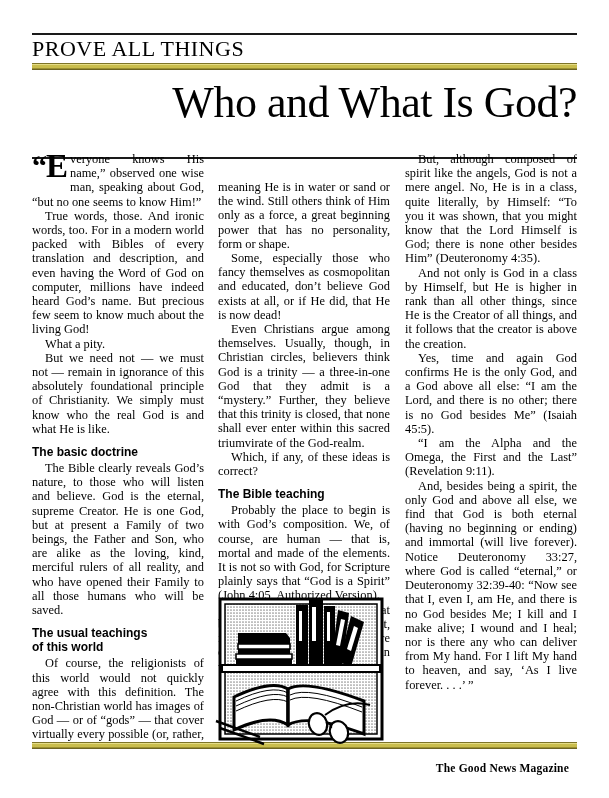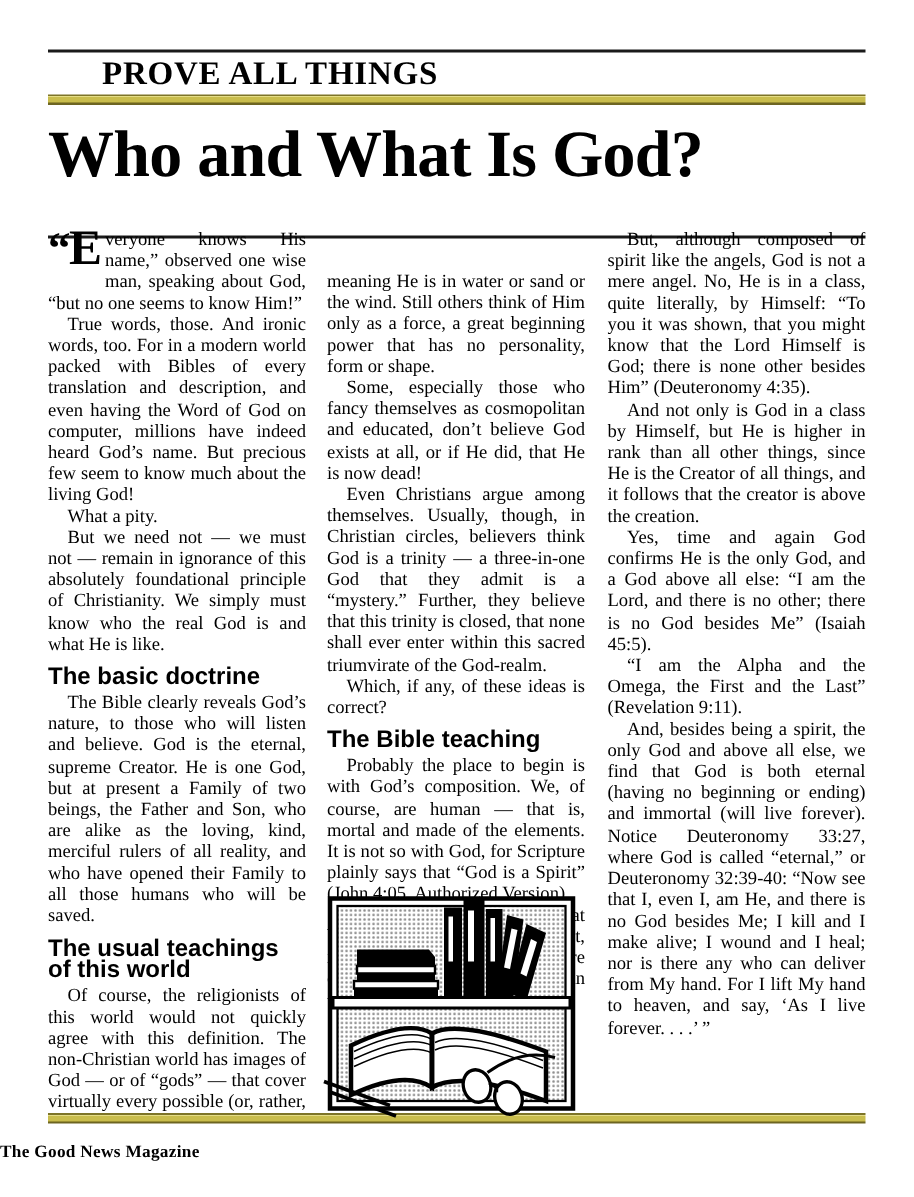--- a/index.html
+++ b/index.html
@@ -32,46 +32,46 @@
   .rule-top {
     height: 2px;
     background: #1a1a1a;
     width: 100%;
   }
   .kicker {
     font-family: "Liberation Serif", serif;
     font-size: 22px;
     line-height: 25px;
     letter-spacing: 0.5px;
-    font-weight: 700;
+    font-weight: 400;
     color: #000;
     padding-top: 1px;
     white-space: nowrap;
-    margin-left: 36px;
   }
   .rule-gold {
     width: 100%;
     height: 7px;
     background: linear-gradient(
         to bottom,
         #7d7428 0px, #7d7428 1px,
         #e4dc86 1px, #e4dc86 2px,
         #c9bd4d 2px, #c9bd4d 5px,
         #9a8f32 5px, #9a8f32 6px,
         #6d6522 6px, #6d6522 7px);
     margin-top: 2px;
   }
   .headline {
     font-family: "Liberation Serif", serif;
-    font-weight: 700;
+    font-weight: 400;
     font-size: 44px;
     line-height: 50px;
     letter-spacing: -0.5px;
     margin-top: 8px;
     white-space: nowrap;
+    text-align: right;
   }
   .rule-under-headline {
     height: 1.5px;
     background: #1a1a1a;
     width: 100%;
     margin-top: 4px;
   }
 
   
   .columns {
@@ -100,21 +100,21 @@
     text-indent: 13px;
     font-family: "Liberation Serif", serif;
     hyphens: auto;
     -webkit-hyphens: auto;
   }
   .col p.noindent { text-indent: 0; margin-top: 28px; }
 
   .subhead {
     font-family: "Liberation Sans", sans-serif;
     font-weight: 700;
-    font-size: 16px;
+    font-size: 12px;
     line-height: 14px;
     margin: 9px 0 2px 0;
     text-align: left;
     text-indent: 0;
   }
 
   .lead {
     position: relative;
     min-height: 34px;
   }
@@ -168,21 +168,21 @@
         #c9bd4d 2px, #c9bd4d 5px,
         #9a8f32 5px, #9a8f32 6px,
         #6d6522 6px, #6d6522 7px);
     z-index: 1;
   }
   .footer {
     position: absolute;
     left: 0;
     top: 762px;
     width: 569px;
-    text-align: left;
+    text-align: right;
     font-family: "Liberation Serif", serif;
     font-weight: 700;
     font-size: 11.5px;
     letter-spacing: 0.2px;
   }
 </style>
 </head>
 <body>
 
 <div class="page">

